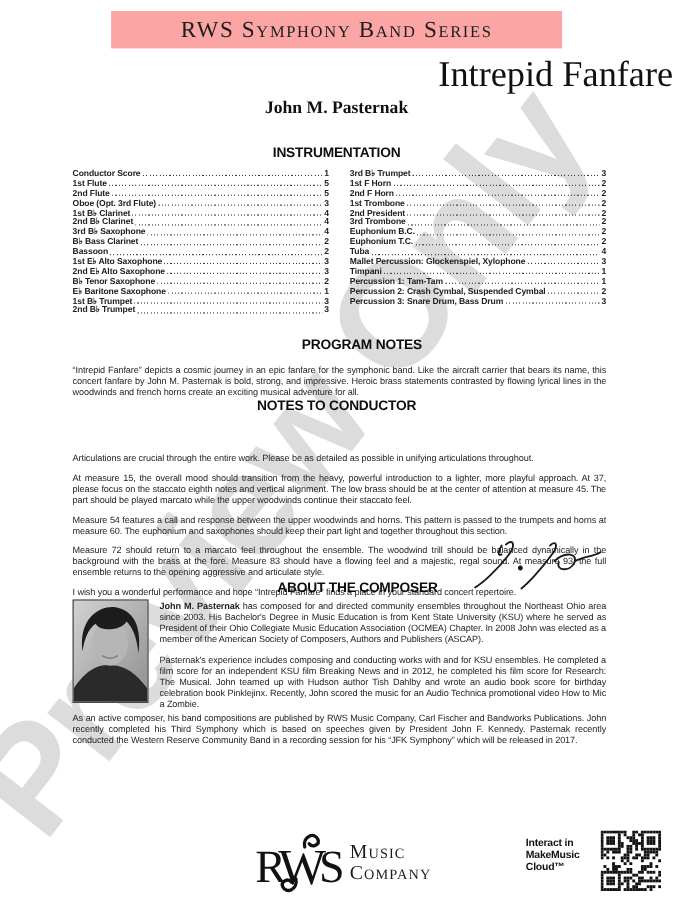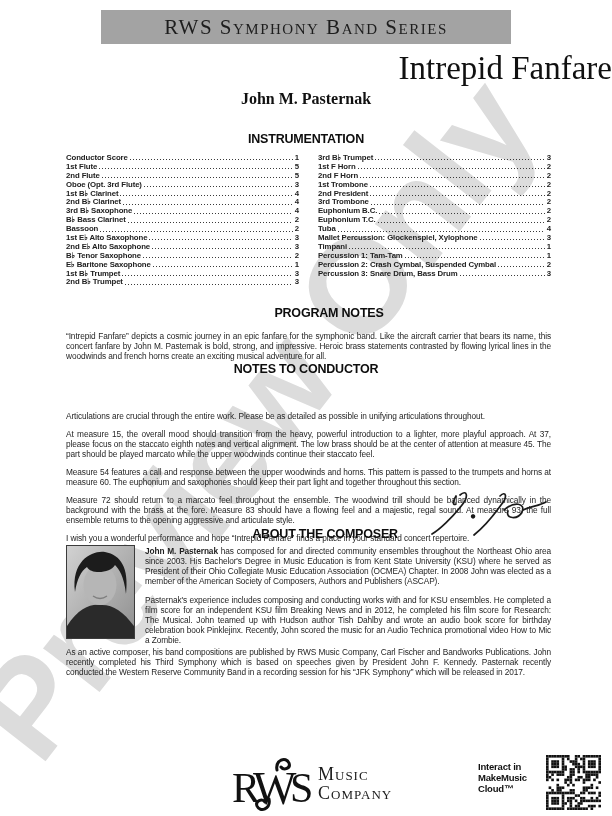--- a/index.html
+++ b/index.html
@@ -8,21 +8,21 @@
   .page { position:relative; width:612px; height:816px; background:#ffffff; overflow:hidden; }
 
   
   .watermark { position:absolute; left:-60px; top:690px; z-index:0;
     transform-origin:0 0; transform:rotate(-52deg);
     font-size:135px; font-weight:bold; letter-spacing:-3px; line-height:1.2;
     color:#dcdcdc; white-space:nowrap; }
 
   
   .banner { position:absolute; left:101px; top:10px; width:410px; height:34px;
-    background:#a3a3a3; display:flex; align-items:center; justify-content:center; z-index:1; }
+    background:#fca5a5; display:flex; align-items:center; justify-content:center; z-index:1; }
   .banner-text { font-family:"Liberation Serif",serif; font-variant:small-caps;
     font-size:21px; color:#1d1d1d; letter-spacing:1.5px; }
 
   .title { position:absolute; top:50px; left:0; width:100%; text-align:right;
     font-family:"Liberation Serif",serif; font-size:33px; color:#101010; z-index:1; }
   .composer-name { position:absolute; top:90px; left:0; width:100%; text-align:center;
     font-family:"Liberation Serif",serif; font-size:16px; font-weight:bold; color:#101010; z-index:1; }
 
   .sec-head { position:absolute; left:0; width:100%; text-align:center;
     font-weight:bold; font-size:12.5px; letter-spacing:-0.2px; color:#0d0d0d; z-index:1; }

